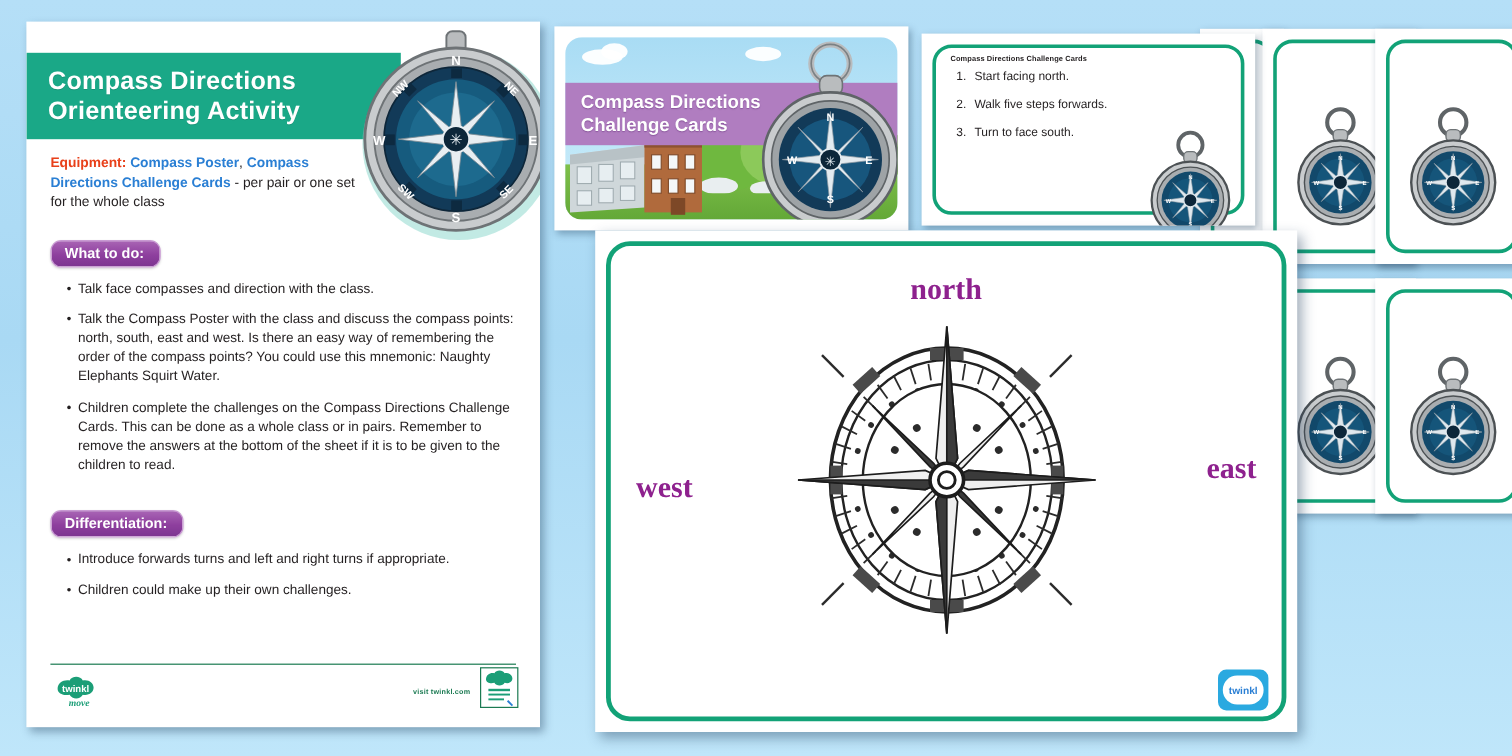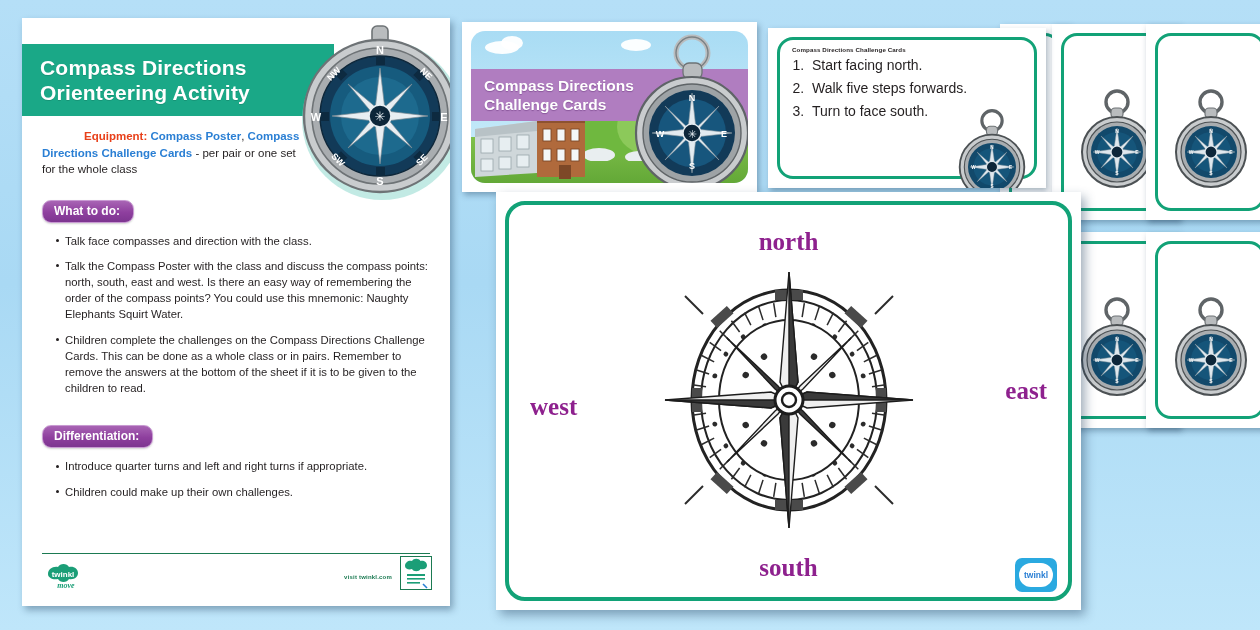--- a/index.html
+++ b/index.html
@@ -23,21 +23,21 @@
     background:#1aa887;
     display:flex;align-items:center;
   }
   .sheet-title{
     color:#ffffff;font-weight:bold;font-size:21px;line-height:25px;
     padding-left:18px;letter-spacing:.2px;
     text-shadow:0 1px 0 rgba(0,0,0,.12);
   }
   .sheet-body{position:absolute;left:20px;top:110px;width:392px;}
   .equip-line{font-size:11.5px;line-height:16.5px;color:#231f20;margin-bottom:2px;width:268px;}
-  .lbl-equip{color:#e8401a;font-weight:bold;margin-left:42px;}
+  .lbl-equip{color:#e8401a;font-weight:bold;}
   .lnk{color:#2a7fd4;font-weight:bold;}
   .prep-line{font-size:11.5px;line-height:16px;color:#231f20;margin-top:10px;}
   .lbl-prep{color:#1fa820;font-weight:bold;}
 
   .pill{
     display:inline-block;margin-top:20px;
     background:linear-gradient(180deg,#a864b4 0%,#8e3f9e 55%,#7d3590 100%);
     border:1.5px solid #c89ad2;border-radius:9px;
     color:#ffffff;font-weight:bold;font-size:12px;
     padding:3px 13px 4px 11px;
@@ -82,21 +82,21 @@
     background:#b07dc0;display:flex;align-items:center;
   }
   .banner-text{
     color:#fff;font-weight:bold;font-size:15.5px;line-height:19px;padding-left:13px;
     text-shadow:0 1px 1px rgba(90,40,110,.45);
   }
 
   .list-card{left:768px;top:28px;width:278px;height:160px;}
   .list-card .hdr{position:absolute;left:24px;top:18px;font-size:6.2px;font-weight:bold;color:#231f20;letter-spacing:.1px;}
   .list-card ol{position:absolute;left:22px;top:30px;margin:0;padding:0 0 0 18px;}
-  .list-card ol li{font-size:14px;line-height:14px;color:#231f20;margin-bottom:9px;padding-left:4px;}
+  .list-card ol li{font-size:10px;line-height:14px;color:#231f20;margin-bottom:9px;padding-left:4px;}
 
   .stack-card{width:128px;height:196px;}
   .sc1{left:1052px;top:24px;}
   .sc2{left:1146px;top:24px;}
   .sc3{left:1052px;top:232px;}
   .sc4{left:1146px;top:232px;}
   .edge-card{left:1000px;top:24px;width:70px;height:196px;}
   .edge-card2{left:1000px;top:232px;width:70px;height:196px;}
   .edge-frag{position:absolute;right:16px;top:86px;font-size:9px;color:#231f20;}
 
@@ -186,21 +186,21 @@
 
       <ul class="bullets">
         <li>Talk face compasses and direction with the class.</li>
         <li>Talk the Compass Poster with the class and discuss the compass points: north, south, east and west. Is there an easy way of remembering the order of the compass points? You could use this mnemonic: Naughty Elephants Squirt Water.</li>
         <li>Children complete the challenges on the Compass Directions Challenge Cards. This can be done as a whole class or in pairs. Remember to remove the answers at the bottom of the sheet if it is to be given to the children to read.</li>
       </ul>
 
       <div class="pill">Differentiation:</div>
 
       <ul class="bullets">
-        <li>Introduce quarter turns and left and right turns if appropriate.</li>
+        <li>Introduce forwards turns and left and right turns if appropriate.</li>
         <li>Children could make up their own challenges.</li>
       </ul>
     </div>
 
     <div class="sheet-footer-rule"></div>
 
     <svg class="tw-move" viewBox="0 0 60 32">
       <path d="M6 14c0-5 5-8 10-7 2-4 9-4 11 0 5-1 9 2 9 6s-4 7-9 6c-2 4-9 4-11 0-5 1-10-1-10-5z" fill="#1b9e77"></path>
       <text x="21" y="17" text-anchor="middle" font-size="8" font-weight="bold" fill="#ffffff" font-family="Liberation Sans, sans-serif">twinkl</text>
       <text x="24" y="28" text-anchor="middle" font-size="8" font-style="italic" font-weight="bold" fill="#1b9e77" font-family="Liberation Serif, serif">move</text>
@@ -452,21 +452,20 @@
           <text x="92" y="104">E</text>
         </g>
       </svg>
     </div>
   </div>
 
   <div class="poster">
     <div class="poster-border"></div>
 
     <div class="dir dir-n">north</div>
-    <div class="dir dir-s">south</div>
     <div class="dir dir-w">west</div>
     <div class="dir dir-e">east</div>
 
     <svg class="rose-wrap" width="270" height="290" viewBox="0 0 270 290">
       <g transform="translate(135,145)">
 
         <g stroke="#2b2b2b" stroke-width="2">
           <line x1="-86" y1="-86" x2="-104" y2="-104"></line>
           <line x1="86" y1="-86" x2="104" y2="-104"></line>
           <line x1="-86" y1="86" x2="-104" y2="104"></line>

